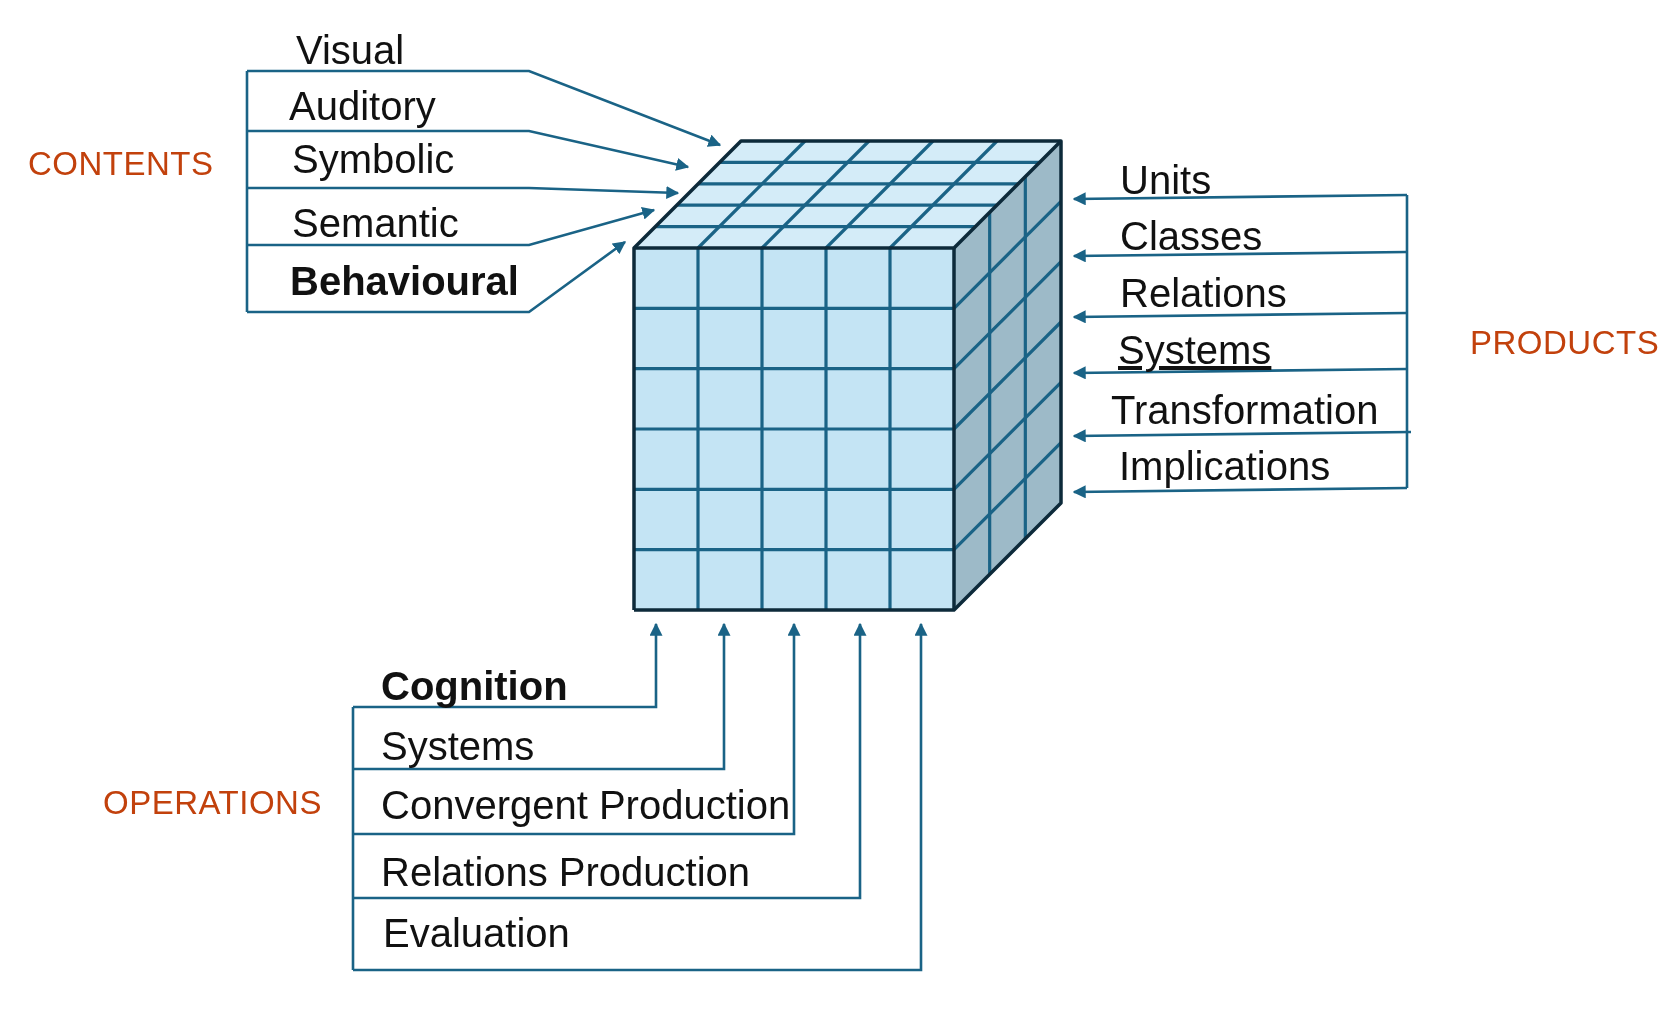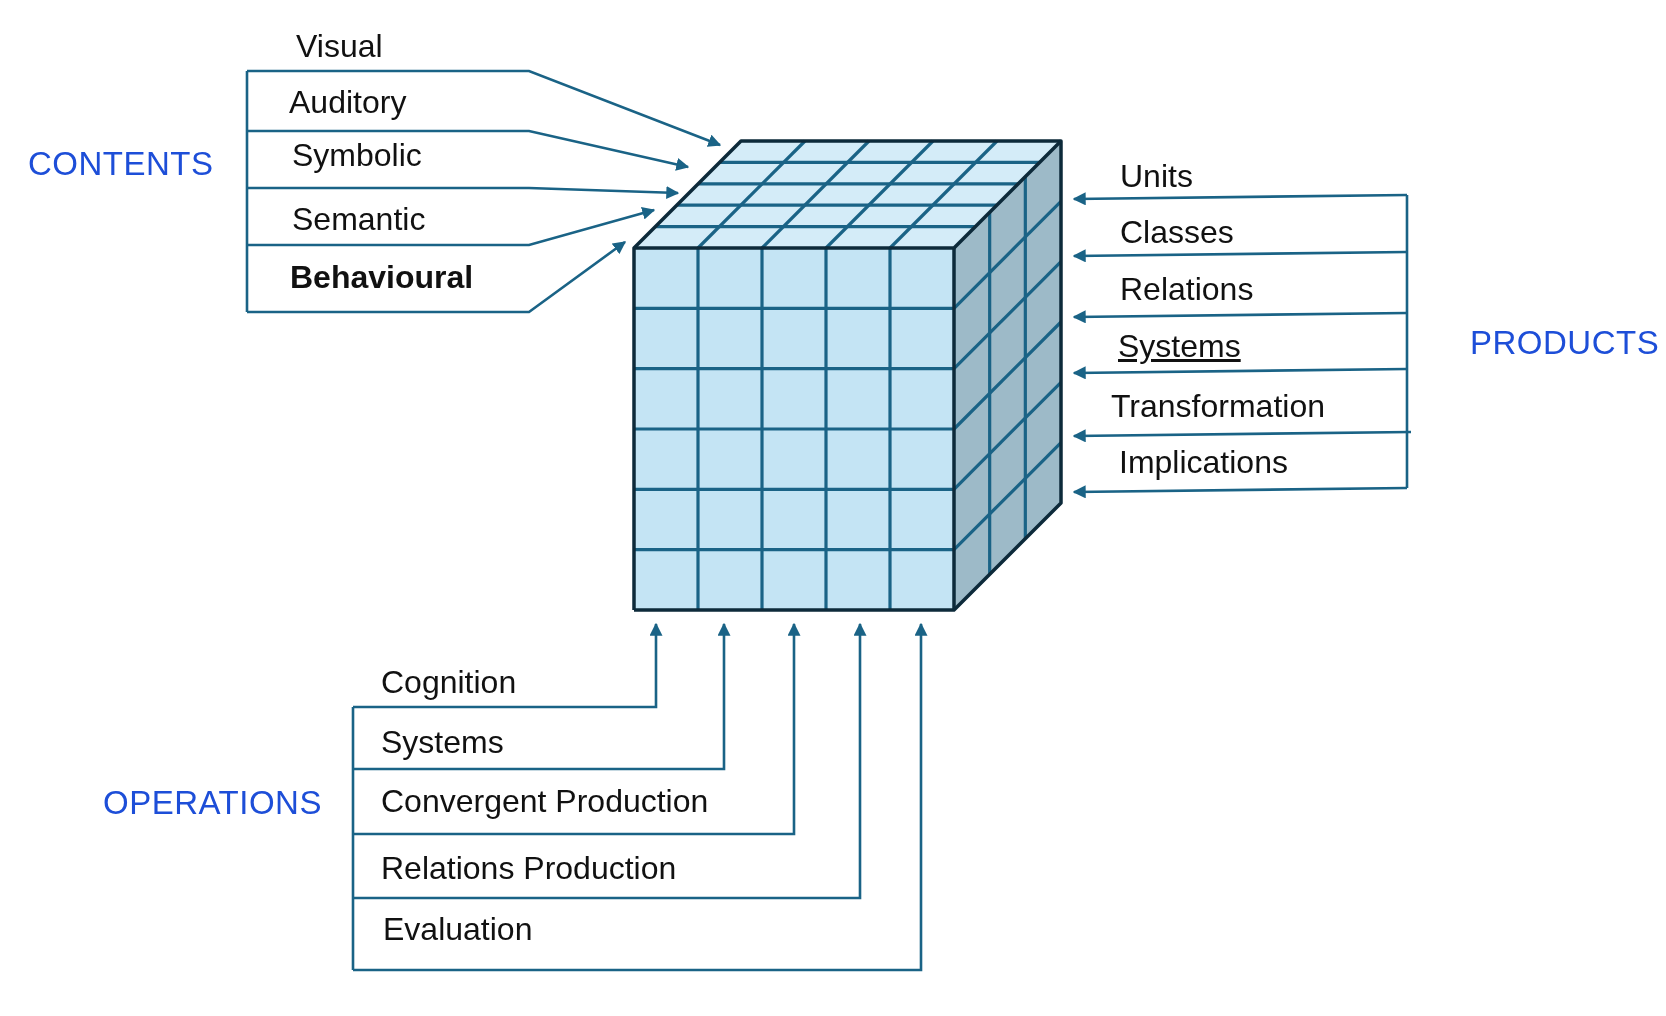--- a/index.html
+++ b/index.html
@@ -1,20 +1,20 @@
 <!DOCTYPE html>
 <html><head>
 <meta charset="utf-8">
 <style>
   html, body { margin: 0; padding: 0; background: #ffffff; }
   body { width: 1666px; height: 1016px; position: relative; overflow: hidden;
          font-family: "Liberation Sans", "DejaVu Sans", sans-serif; }
   #diagram { position: absolute; left: 0; top: 0; width: 1666px; height: 1016px; }
-  .lbl { position: absolute; font-size: 32px; color: #111111; white-space: nowrap; line-height: 1; }
-  .group-lbl { position: absolute; font-size: 33px; color: #1d4ed8; white-space: nowrap; line-height: 1; letter-spacing: 0.5px; }
+  .lbl { position: absolute; font-size: 40px; color: #111111; white-space: nowrap; line-height: 1; }
+  .group-lbl { position: absolute; font-size: 33px; color: #c2410c; white-space: nowrap; line-height: 1; letter-spacing: 0.5px; }
 </style>
 </head>
 <body>
 
 <svg id="diagram" viewBox="0 0 1666 1016" xmlns="http://www.w3.org/2000/svg">
   <defs>
     <marker id="arrow" viewBox="0 0 10 10" refX="9" refY="5" markerWidth="5" markerHeight="5" orient="auto-start-reverse">
       <path d="M0,0 L10,5 L0,10 z" fill="#1a6386"></path>
     </marker>
   </defs>
@@ -86,17 +86,17 @@
 
 <div class="group-lbl" style="left:1434px;top:326px;margin-left:36px;">PRODUCTS</div>
 <div class="lbl" style="left:1120px;top:160px;">Units</div>
 <div class="lbl" style="left:1120px;top:216px;">Classes</div>
 <div class="lbl" style="left:1120px;top:273px;">Relations</div>
 <div class="lbl" style="left:1118px;top:330px;text-decoration:underline;">Systems</div>
 <div class="lbl" style="left:1111px;top:390px;">Transformation</div>
 <div class="lbl" style="left:1119px;top:446px;">Implications</div>
 
 <div class="group-lbl" style="left:103px;top:786px;">OPERATIONS</div>
-<div class="lbl" style="left:381px;top:666px;">Cognition</div>
+<div class="lbl" style="left:381px;top:666px;font-weight:bold;">Cognition</div>
 <div class="lbl" style="left:381px;top:726px;">Systems</div>
 <div class="lbl" style="left:381px;top:785px;">Convergent Production</div>
 <div class="lbl" style="left:381px;top:852px;">Relations Production</div>
 <div class="lbl" style="left:383px;top:913px;">Evaluation</div>
 
 </body></html>

